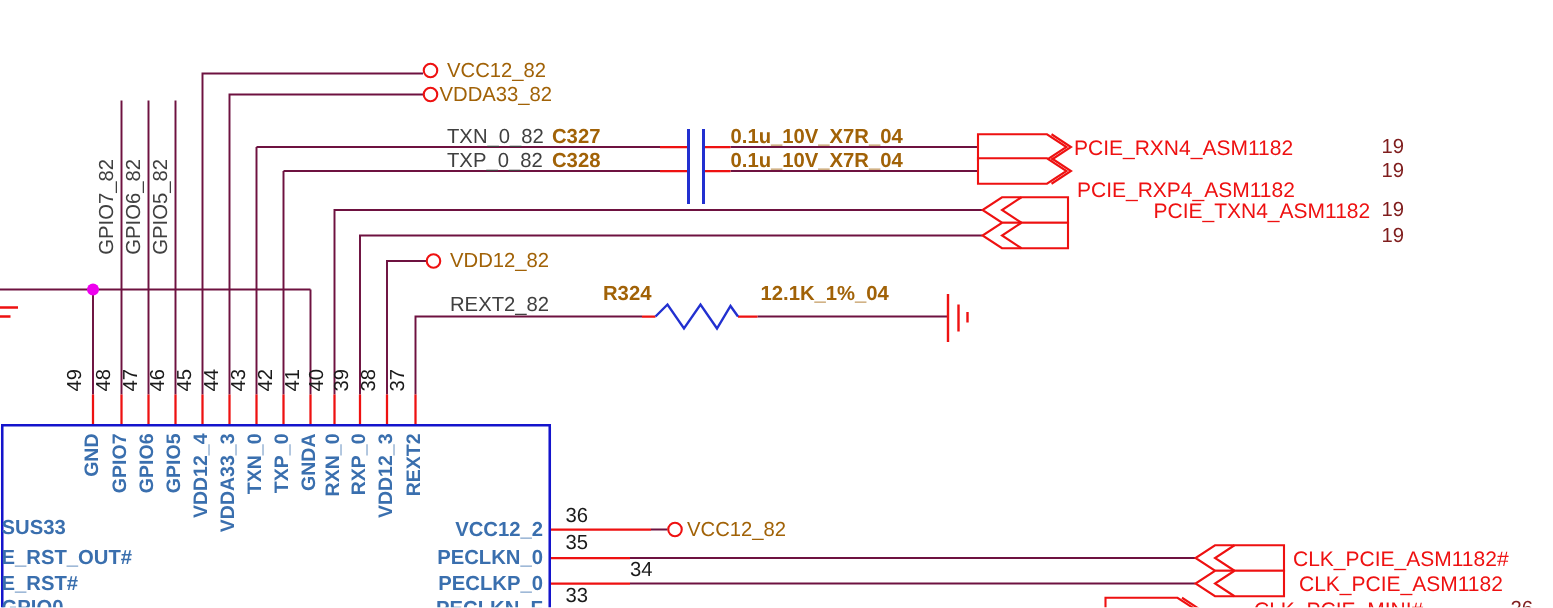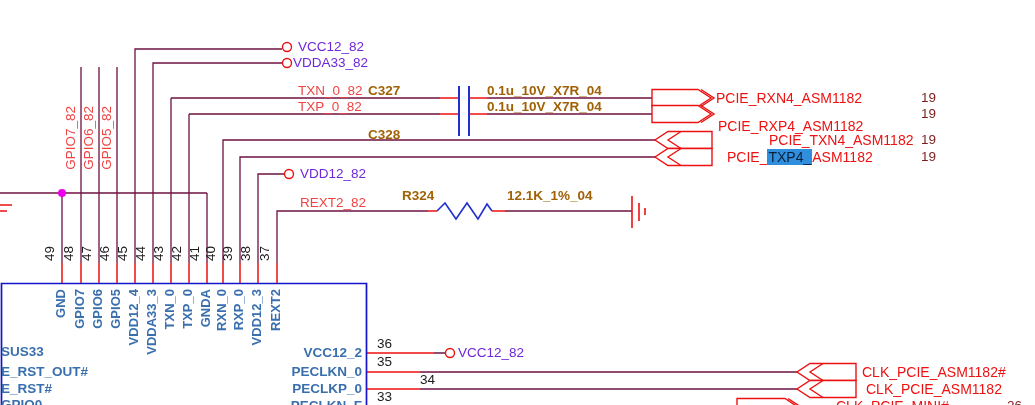--- a/index.html
+++ b/index.html
@@ -2,22 +2,22 @@
 <html><head>
 <meta charset="utf-8">
 <style>
   html,body{margin:0;padding:0;background:#fff;}
   #sheet{
     position:relative;width:1035px;height:405px;overflow:hidden;background:#ffffff;
     font-family:"Liberation Sans",sans-serif;
   }
   #sheet svg{position:absolute;left:0;top:0;}
   .t{position:absolute;white-space:nowrap;font-size:13.5px;line-height:1;}
-  .blk{color:#6d28d9;}
-  .red{color:#ef4444;}
+  .blk{color:#a16207;}
+  .red{color:#404040;}
   .nvy{color:#a16207;font-weight:bold;}
   .op{font-size:14px;color:#ee1111;}
   .pg{font-size:13.5px;color:#7f1d1d;}
   .vtext{writing-mode:vertical-rl;transform:rotate(180deg);}
   .pnum{color:#1a1a1a;font-size:13.5px;}
   .pname{color:#3a6fae;font-size:13px;font-weight:bold;}
   .pname-h{color:#3a6fae;font-size:13.5px;font-weight:bold;}
   .rpin{left:240px;width:122px;text-align:right;}
   .hl{background:#2f8fdc;color:#0a1f3c;padding:0 1px;}
 </style>
@@ -110,35 +110,32 @@
   <span class="t blk" style="left:458px;top:346px;">VCC12_82</span>
 
   <span class="t red" style="left:298px;top:84px;">TXN_0_82</span>
   <span class="t red" style="left:298px;top:100px;">TXP_0_82</span>
   <span class="t red" style="left:300px;top:196px;">REXT2_82</span>
   <span class="t red vtext" style="left:64px;top:106px;">GPIO7_82</span>
   <span class="t red vtext" style="left:82px;top:106px;">GPIO6_82</span>
   <span class="t red vtext" style="left:100px;top:106px;">GPIO5_82</span>
 
   <span class="t nvy" style="left:368px;top:84px;">C327</span>
-  <span class="t nvy" style="left:368px;top:100px;margin-top:28px;">C328</span>
+  <span class="t nvy" style="left:368px;top:100px;">C328</span>
   <span class="t nvy" style="left:487px;top:84px;">0.1u_10V_X7R_04</span>
   <span class="t nvy" style="left:487px;top:100px;">0.1u_10V_X7R_04</span>
   <span class="t nvy" style="left:402px;top:189px;">R324</span>
   <span class="t nvy" style="left:507px;top:189px;">12.1K_1%_04</span>
 
   <span class="t op" style="left:716px;top:91px;">PCIE_RXN4_ASM1182</span>
   <span class="t pg" style="left:921px;top:91px;">19</span>
   <span class="t op" style="left:718px;top:119px;">PCIE_RXP4_ASM1182</span>
   <span class="t pg" style="left:921px;top:107px;">19</span>
   <span class="t op" style="left:725px;top:133px;margin-left:44px;">PCIE_TXN4_ASM1182</span>
   <span class="t pg" style="left:921px;top:133px;">19</span>
-  <span class="t op" style="left:727px;top:150px;">
-    <span>PCIE_</span><span class="hl">TXP4_</span><span>ASM1182</span>
-  </span>
   <span class="t pg" style="left:921px;top:150px;">19</span>
 
   <span class="t op" style="left:862px;top:365px;text-align:center;">CLK_PCIE_ASM1182#</span>
   <span class="t op" style="left:866px;top:382px;">CLK_PCIE_ASM1182</span>
   <span class="t op" style="left:836px;top:399px;">CLK_PCIE_MINI#</span>
   <span class="t pg" style="left:1007px;top:399px;">26</span>
 
   <span class="t pnum vtext" style="left:43px;top:246px;">49</span>
   <span class="t pnum vtext" style="left:62px;top:246px;">48</span>
   <span class="t pnum vtext" style="left:80px;top:246px;">47</span>

